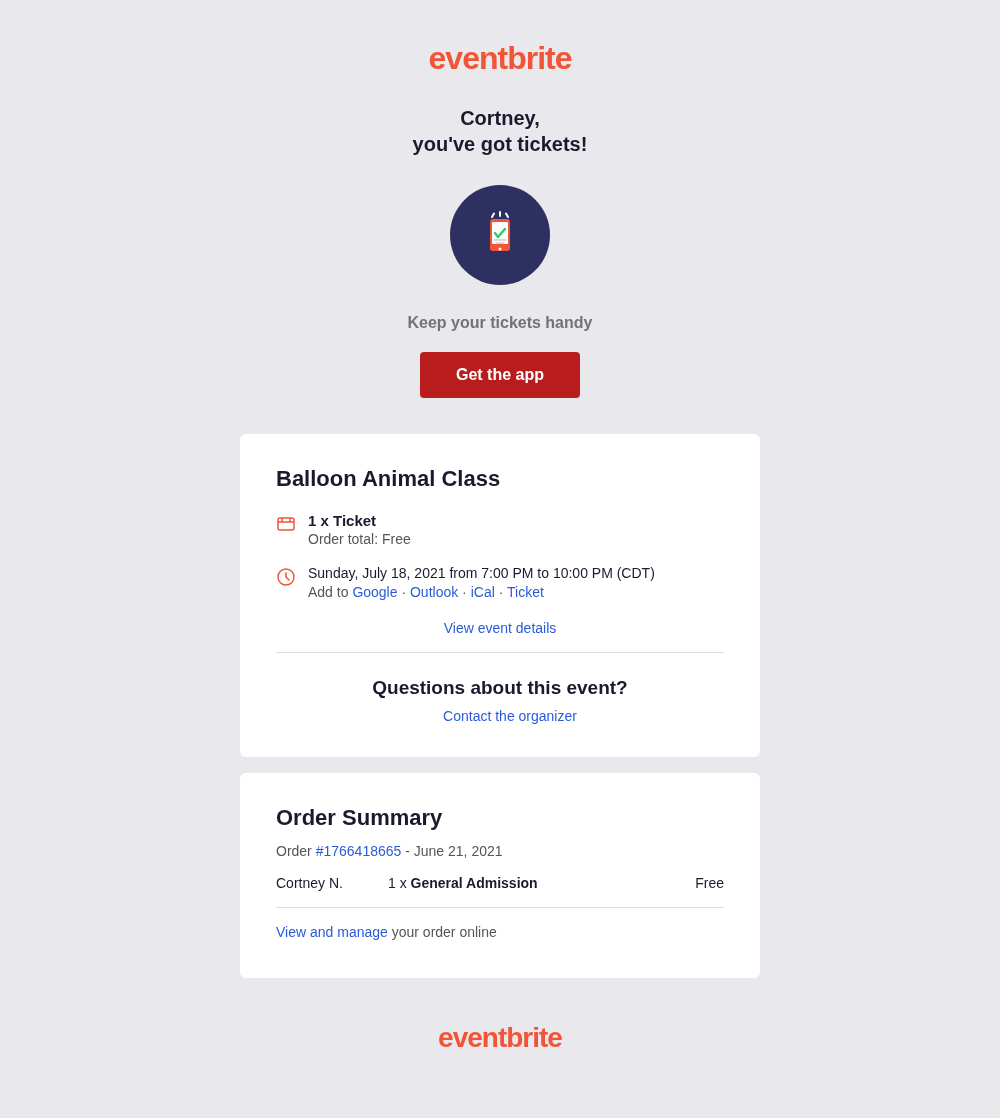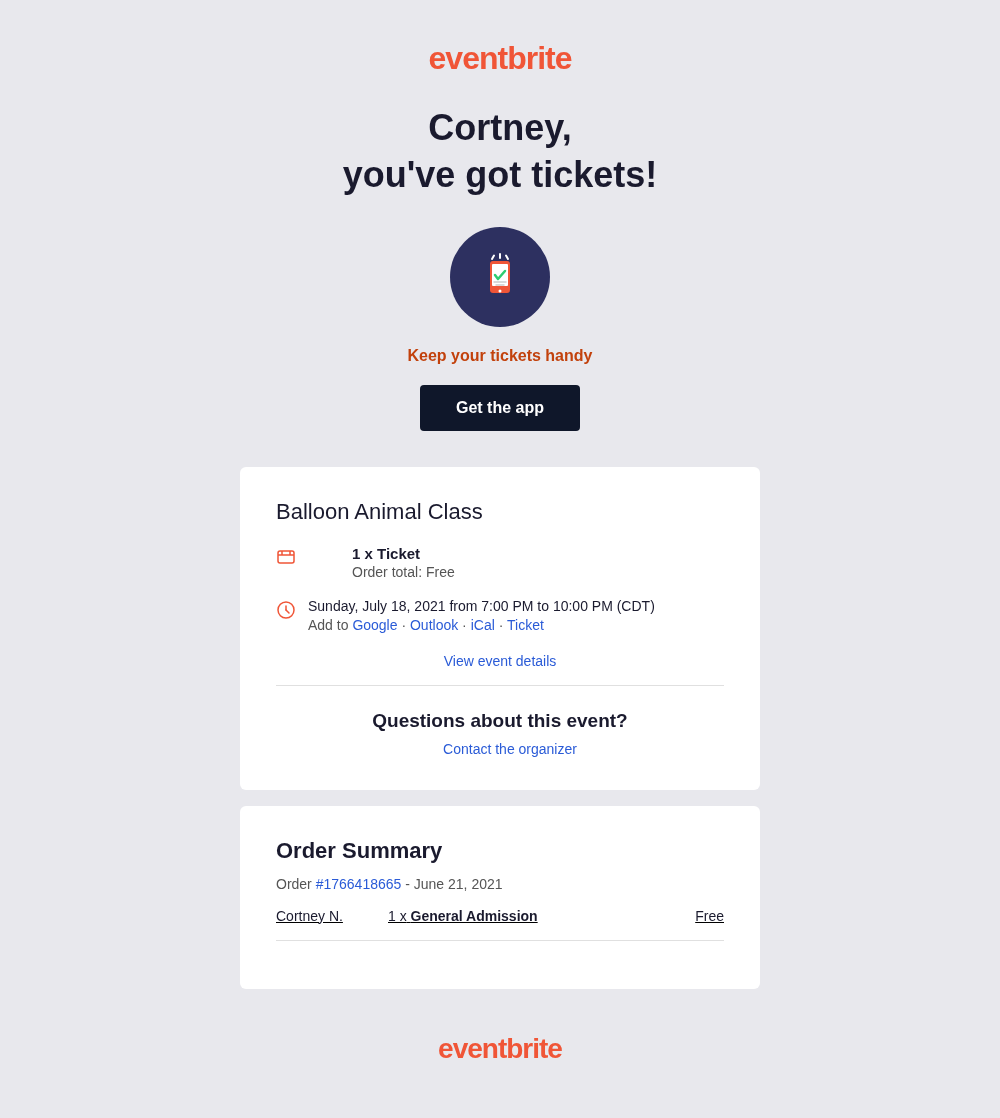--- a/index.html
+++ b/index.html
@@ -22,21 +22,21 @@
       font-weight: 700;
       color: #f05537;
       letter-spacing: -1px;
     }
 
     .headline {
       text-align: center;
       margin-bottom: 28px;
     }
     .headline h1 {
-      font-size: 36px;
+      font-size: 20px;
       font-weight: 700;
       color: #1a1a2e;
       line-height: 1.3;
     }
 
     .phone-icon-container {
       margin-bottom: 20px;
       display: flex;
       justify-content: center;
     }
@@ -48,26 +48,27 @@
       display: flex;
       align-items: center;
       justify-content: center;
       position: relative;
     }
 
     .keep-handy {
       text-align: center;
       font-size: 16px;
       font-weight: 700;
-      color: #c2410c;
+      color: #737373;
       margin-bottom: 20px;
+      margin-top: 9px;
     }
 
     .get-app-btn {
-      background-color: #0f172a;
+      background-color: #b91c1c;
       color: #fff;
       border: none;
       border-radius: 4px;
       padding: 14px 36px;
       font-size: 16px;
       font-weight: 600;
       cursor: pointer;
       margin-bottom: 36px;
       display: inline-block;
     }
@@ -75,30 +76,29 @@
     .card {
       background: #fff;
       border-radius: 6px;
       width: 520px;
       padding: 32px 36px;
       margin-bottom: 16px;
     }
 
     .event-title {
       font-size: 22px;
-      font-weight: 400;
+      font-weight: 700;
       color: #1a1a2e;
       margin-bottom: 20px;
     }
 
     .ticket-row {
       display: flex;
       align-items: flex-start;
       margin-bottom: 18px;
-      gap: 44px;
     }
     .ticket-row .icon {
       margin-right: 12px;
       margin-top: 2px;
       flex-shrink: 0;
     }
     .ticket-info .ticket-label {
       font-size: 15px;
       font-weight: 600;
       color: #1a1a2e;
@@ -182,21 +182,20 @@
     .order-meta a {
       color: #2a5bd7;
       text-decoration: none;
     }
 
     .order-line {
       display: flex;
       align-items: baseline;
       justify-content: space-between;
       margin-bottom: 16px;
-      text-decoration: underline;
     }
     .order-line .customer {
       font-size: 14px;
       color: #1a1a2e;
       min-width: 100px;
     }
     .order-line .ticket-desc {
       font-size: 14px;
       color: #1a1a2e;
       flex: 1;
@@ -358,18 +357,22 @@
   <div class="order-line">
     <span class="customer">Cortney N.</span>
     <span class="ticket-desc">
       <span>1 x</span> <strong>General Admission</strong>
     </span>
     <span class="price">Free</span>
   </div>
 
   <hr class="divider">
 
+  <div class="manage-link">
+    <a href="#">View and manage</a>
+    <span> </span><span>your order online</span>
+  </div>
 </div>
 
 <div class="footer">
   <div class="footer-logo">eventbrite</div>
 
 </div>
 
 </body></html>

